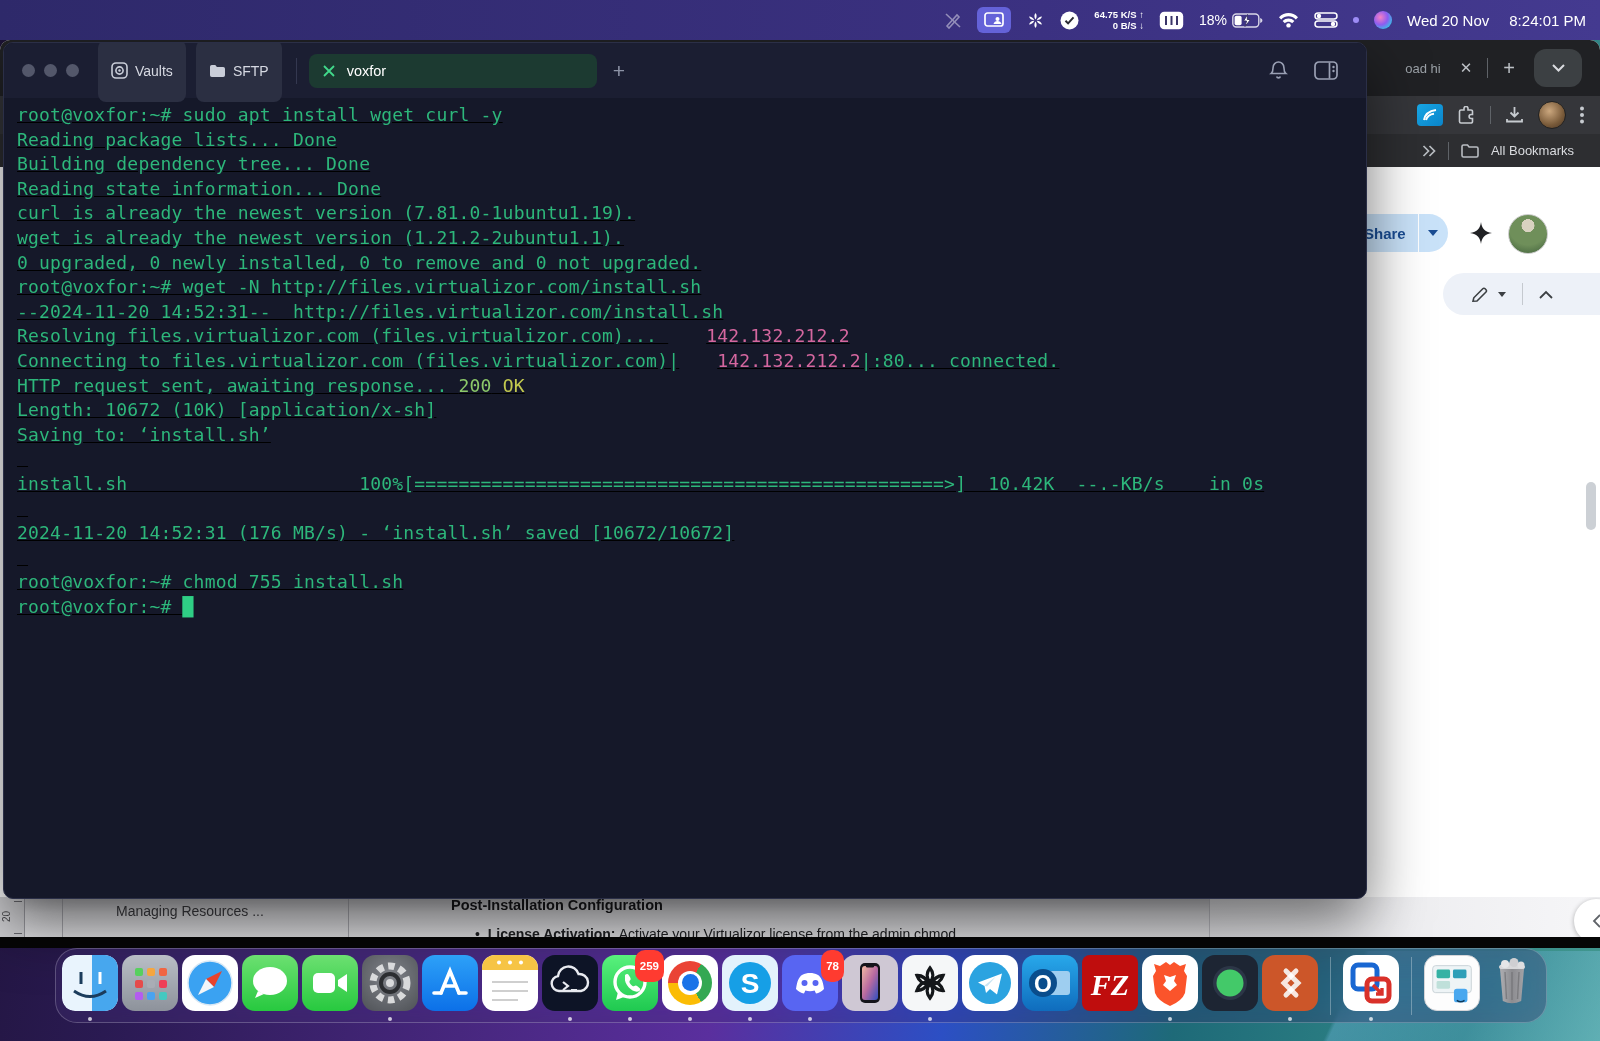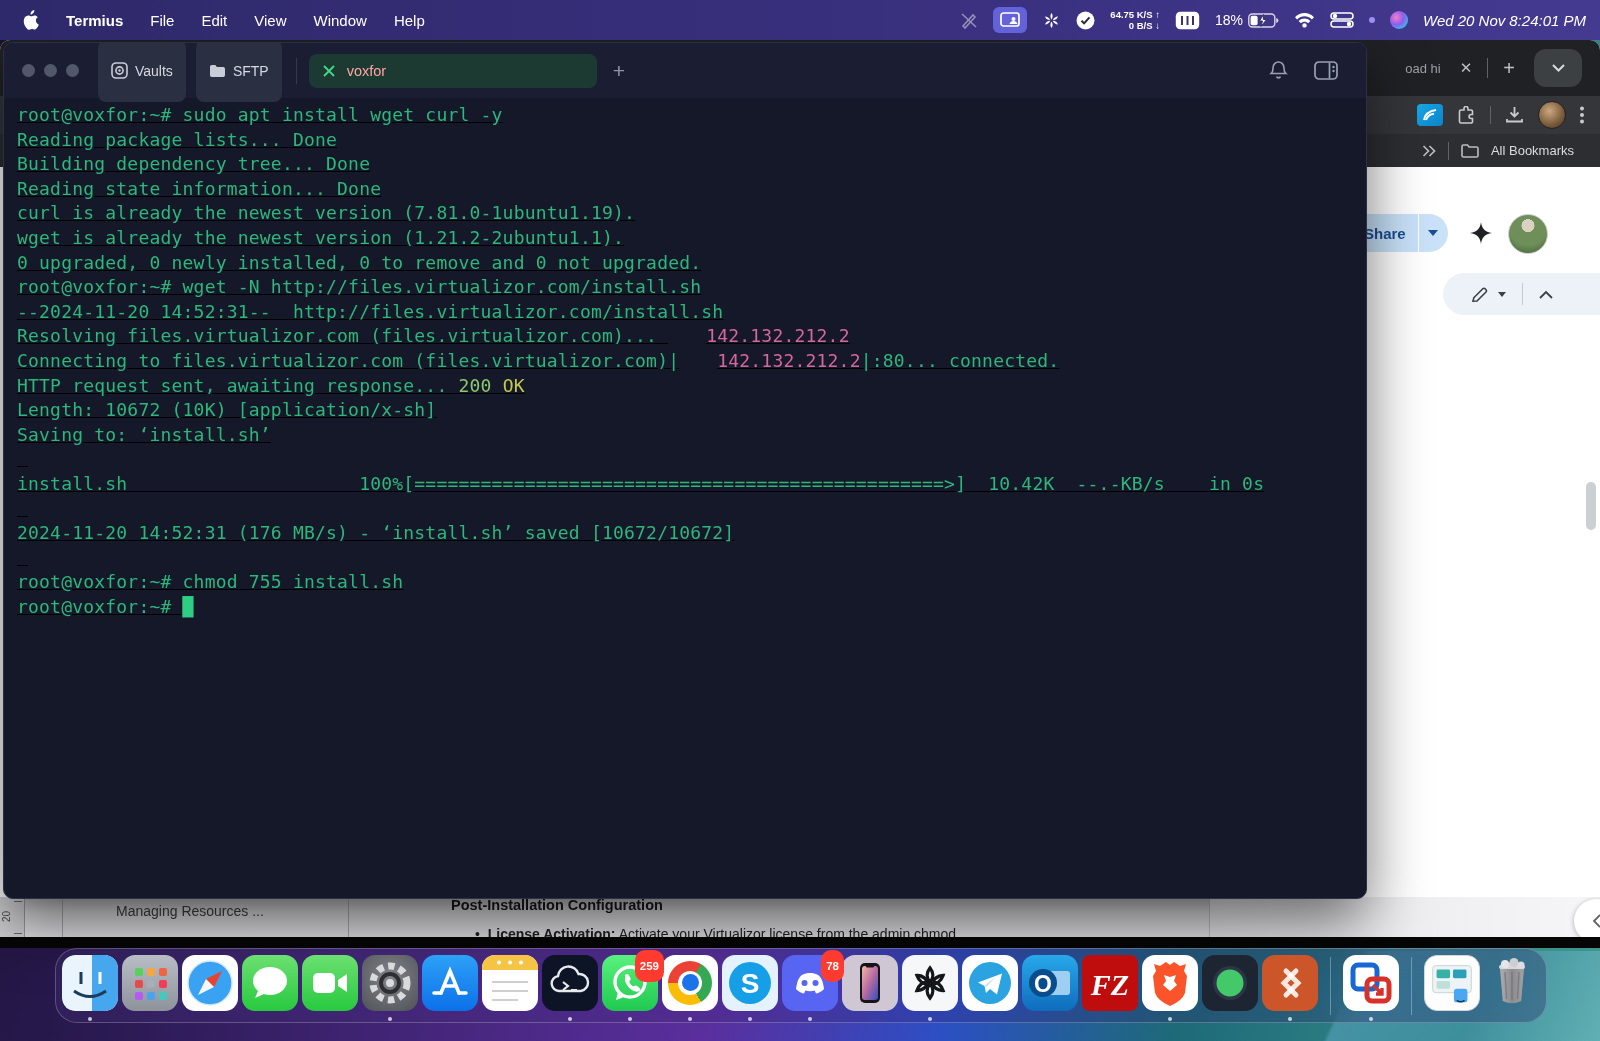--- a/index.html
+++ b/index.html
@@ -9,21 +9,21 @@
   .screen::after{content:"";position:absolute;right:0;bottom:0;width:420px;height:90px;
     background:linear-gradient(115deg,transparent 40%,rgba(120,190,230,.35) 41%,rgba(90,160,215,.25) 70%,rgba(140,210,235,.4));pointer-events:none;}
   
   .menubar{position:absolute;top:0;left:0;width:1600px;height:40px;z-index:50;
     background:linear-gradient(90deg,#2e296a,#3b3181 65%,#443a90);display:flex;align-items:center;color:#fff;}
   .mb-left{display:flex;align-items:center;gap:27px;padding-left:22px;}
   .mb-item{font-size:15px;color:#fff;}
   .mb-item.app{font-weight:700;}
   .mb-right{margin-left:auto;display:flex;align-items:center;gap:15px;padding-right:10px;}
   .net-speed{font-size:9.5px;line-height:11px;text-align:right;color:#fff;font-weight:600;}
-  .clock{font-size:15px;display:flex;gap:4px;padding-right:4px;font-style:italic;}
+  .clock{font-size:15px;display:flex;gap:20px;padding-right:4px;}
   .ss-pill{width:34px;height:26px;border-radius:6px;background:#6462d8;display:flex;align-items:center;justify-content:center;}
   .cc-dot{width:6px;height:6px;border-radius:50%;background:#9d8cf5;}
   .siri{width:18px;height:18px;border-radius:50%;background:radial-gradient(circle at 35% 35%,#f580c3,#8e5cf0 45%,#3fb6e8 75%,#58d6a8);}
   .batt-group{display:flex;align-items:center;gap:5px;font-size:14px;}
   
   .browser{position:absolute;top:40px;left:0;width:1600px;height:897px;z-index:1;background:#fff;border-radius:10px 10px 0 0;overflow:hidden;}
   .tabstrip{height:56px;background:#202124;display:flex;align-items:center;justify-content:flex-end;color:#bdc1c6;}
   .tabstrip .frag{font-size:13px;color:#9aa0a6;margin-right:10px;}
   .tabstrip .tx{font-size:15px;color:#bdc1c6;margin:0 9px;}
   .tab-sep{width:1px;height:20px;background:#5f6368;margin:0 6px;}
@@ -59,21 +59,21 @@
   .right-of-page{position:absolute;left:1210px;top:0;width:390px;height:40px;background:linear-gradient(90deg,#e6e6e9,#f6f6f8);}
   .collapse-btn{position:absolute;left:1574px;top:2px;width:44px;height:44px;border-radius:50%;background:#fff;box-shadow:0 1px 5px rgba(0,0,0,.3);display:flex;align-items:center;justify-content:center;color:#5f6368;font-size:15px;}
   .black-strip{position:absolute;top:937px;left:0;width:1600px;height:11px;background:#060606;z-index:2;}
   
   .termius{position:absolute;left:3px;top:42px;width:1362px;height:855px;z-index:10;border-radius:10px;overflow:hidden;
     background:#151829;border:1px solid #2b2f47;box-shadow:0 25px 60px rgba(0,0,0,.55);}
   .titlebar{height:55px;background:#1b1e32;display:flex;align-items:center;padding:0 18px;}
   .tl{width:13px;height:13px;border-radius:50%;background:#53576a;margin-right:9px;}
   .tb-btn{height:30px;border-radius:8px;background:#2b2f42;color:#d6d9e2;display:flex;align-items:center;gap:7px;padding:16px 13px;font-size:14px;margin-left:10px;}
   .tb-divider{width:1px;height:26px;background:#343850;margin:0 12px 0 14px;}
-  .session-tab{width:260px;height:34px;border-radius:8px;background:#1c3a31;color:#fca5a5;display:flex;align-items:center;gap:12px;padding:0 14px;font-size:14.5px;}
+  .session-tab{width:260px;height:34px;border-radius:8px;background:#1c3a31;color:#ffffff;display:flex;align-items:center;gap:12px;padding:0 14px;font-size:14.5px;}
   .plus{color:#8d93a6;font-size:21px;margin-left:16px;}
   .titlebar-right{margin-left:auto;display:flex;align-items:center;gap:26px;padding-right:10px;}
   .terminal{margin:0;padding:5px 0 0 13px;font-family:"DejaVu Sans Mono",monospace;font-size:18px;line-height:24.6px;letter-spacing:.2px;white-space:pre;text-decoration:underline;}
   .seg-g{color:#2db77b;}
   .seg-p{color:#d5679f;margin-left:38px;}
   .seg-lg{color:#8cc96a;}
   .seg-y{color:#c2c94f;}
   .seg-cur{color:#2fce85;}
   
   .dock{position:absolute;left:55px;top:948px;width:1490px;height:73px;z-index:20;border-radius:22px;
@@ -85,34 +85,20 @@
   .dock-item .badge{position:absolute;top:-3px;right:-6px;min-width:20px;height:20px;border-radius:10px;background:#ff3b30;color:#fff;font-size:11.5px;font-weight:700;display:flex;align-items:center;justify-content:center;padding:16px 5px;box-sizing:border-box;z-index:3;}
   .dock-sep{width:1px;height:58px;background:rgba(255,255,255,.3);margin:0 8px;}
   svg{display:block;}
 </style>
 </head>
 <body>
 
 <div class="screen">
 
   <div class="menubar">
-    <div class="mb-left">
-      <span>
-        <svg width="17" height="20" viewBox="0 0 17 20">
-            <path fill="#fff" d="M11.3 3.1c.7-.9 1.2-2.1 1-3.1-1 .1-2.1.7-2.8 1.6-.6.8-1.2 2-.9 3 1 .1 2-.6 2.7-1.5z"></path>
-            <path fill="#fff" d="M13.9 10.6c0-2.2 1.8-3.3 1.9-3.3-1-1.5-2.6-1.7-3.2-1.8-1.4-.1-2.7.8-3.3.8-.7 0-1.8-.8-2.9-.8C4.9 5.6 3.4 6.4 2.6 7.7c-1.7 2.9-.4 7.2 1.2 9.6.8 1.1 1.7 2.4 2.9 2.4 1.2 0 1.6-.8 3-.8s1.8.8 3 .7c1.2 0 2-1.1 2.8-2.3.9-1.3 1.2-2.6 1.3-2.7-.1-.1-2.9-1.2-2.9-4z"></path>
-          </svg>
-      </span>
-      <span class="mb-item app">Termius</span>
-      <span class="mb-item">File</span>
-      <span class="mb-item">Edit</span>
-      <span class="mb-item">View</span>
-      <span class="mb-item">Window</span>
-      <span class="mb-item">Help</span>
-    </div>
     <div class="mb-right">
       <span style="opacity:.45">
         <svg width="18" height="18" viewBox="0 0 18 18">
             <path d="M3 15 13 4l2 2L5 17z" fill="none" stroke="#fff" stroke-width="1.6"></path>
             <line x1="2" y1="3" x2="16" y2="16" stroke="#fff" stroke-width="1.6"></line>
           </svg>
       </span>
       <span class="ss-pill">
         <svg width="20" height="16" viewBox="0 0 20 16">
             <rect x="1" y="1" width="18" height="13" rx="2.5" fill="none" stroke="#fff" stroke-width="1.7"></rect>

